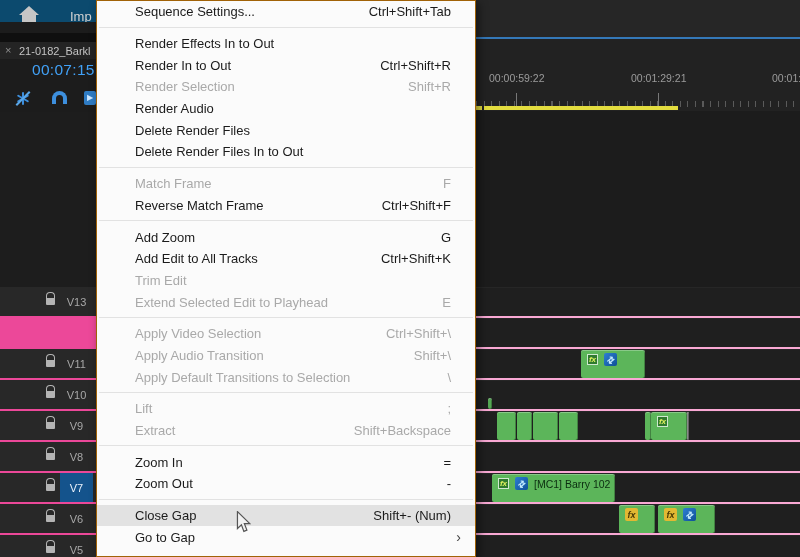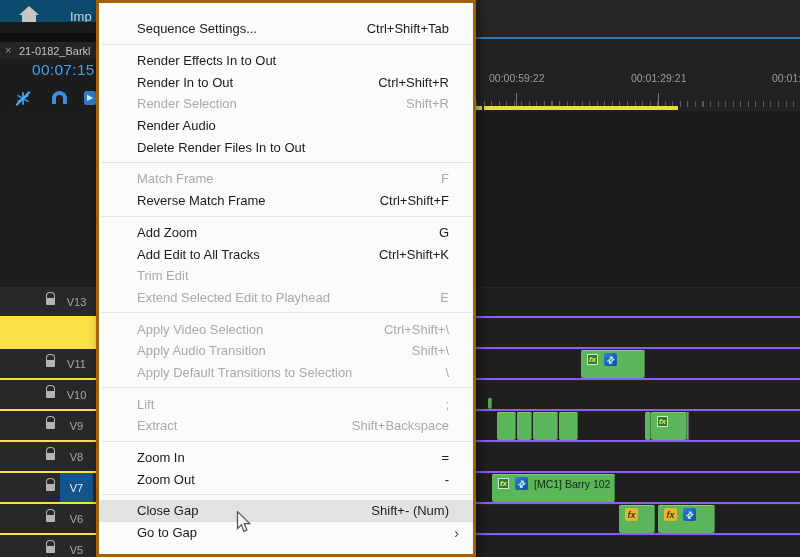--- a/index.html
+++ b/index.html
@@ -22,57 +22,57 @@
   #toolbar{position:absolute;left:0;top:86px;width:96px;height:26px;overflow:hidden;}
   .nest-icon{position:absolute;left:15px;top:4px;width:16px;height:16px;}
   .nest-icon i{position:absolute;left:7px;top:2px;width:2px;height:13px;background:#3d8fdd;border-radius:1px;}
   .nest-icon i.r60{transform:rotate(60deg);} .nest-icon i.r120{transform:rotate(120deg);}
   .nest-icon .slash{position:absolute;left:7px;top:-1px;width:2px;height:19px;background:#5aa7e8;transform:rotate(45deg);}
   .snap-icon{position:absolute;left:52px;top:5px;width:15px;height:13px;border:4px solid #3d8fdd;border-bottom:none;border-radius:8px 8px 0 0;}
   .ls-icon{position:absolute;left:84px;top:5px;width:12px;height:14px;background:#2f7cc4;border-radius:2px;color:#cfe8ff;font-size:8px;line-height:14px;text-align:center;}
   #left-empty{position:absolute;left:0;top:112px;width:96px;height:175px;background:#1d1d1d;}
 
   
-  #track-headers{position:absolute;left:0;top:287px;width:96px;height:270px;background:#fde047;overflow:hidden;}
+  #track-headers{position:absolute;left:0;top:287px;width:96px;height:270px;background:#ec4899;overflow:hidden;}
   .track-header-row{position:absolute;left:0;width:96px;height:29px;background:#282828;}
   .lock{position:absolute;left:46px;top:11px;width:9px;height:7px;background:#b4b4b4;border-radius:1px;}
   .lock::before{content:"";position:absolute;left:0px;top:-6px;width:7px;height:6px;border:1.5px solid #b4b4b4;border-bottom:none;border-radius:4px 4px 0 0;}
   .track-label-cell{position:absolute;left:60px;top:0;width:33px;height:29px;display:flex;align-items:center;justify-content:center;font-size:11px;color:#a8a8a8;}
   .track-label-cell.selected{background:#14538c;color:#eaf2fb;}
 
   
   #tl-top{position:absolute;left:476px;top:0;width:324px;height:37px;background:#262626;}
   #focus-line{position:absolute;left:476px;top:37px;width:324px;height:2px;background:#3478b8;}
   #ruler-area{position:absolute;left:476px;top:39px;width:324px;height:72px;background:#222;overflow:hidden;}
   .ruler-label{position:absolute;top:33px;font-size:10.5px;color:#9b9b9b;white-space:nowrap;}
   #ruler-ticks{position:absolute;left:0;top:62px;width:324px;height:6px;
     background-image:repeating-linear-gradient(to right,#5a5a5a 0px,#5a5a5a 1px,transparent 1px,transparent 7.55px);}
   .major-tick{position:absolute;top:54px;width:1px;height:14px;background:#787878;}
   .render-bar{position:absolute;top:67px;height:4px;background:#e3dd3f;}
-  #lanes{position:absolute;left:476px;top:287px;width:324px;height:270px;background:#8b5cf6;overflow:hidden;}
+  #lanes{position:absolute;left:476px;top:287px;width:324px;height:270px;background:#f9a8d4;overflow:hidden;}
   .lane-row{position:absolute;left:0;width:324px;height:29px;background:#1f1f1f;border-top:1px solid rgba(255,255,255,0.035);}
   #tl-body-upper{position:absolute;left:476px;top:111px;width:324px;height:176px;background:#1c1c1c;}
 
   
   .clip{position:absolute;height:28px;background:#5cb55a;border-radius:2px;
     box-shadow:inset 0 1px 0 rgba(255,255,255,.28), inset -1px 0 0 rgba(0,0,0,.28);
     display:flex;align-items:flex-start;padding:3px 0 0 6px;overflow:hidden;white-space:nowrap;}
   .clip.gray{background:#8a8a8a;padding:0;}
   .clip.sliver{height:11px;background:#55a854;padding:0;}
   .badge{display:inline-flex;align-items:center;justify-content:center;font-style:italic;font-weight:bold;flex:none;}
   .badge + .badge, .badge + .clip-label{margin-left:6px;}
   .b-fx{width:11px;height:11px;background:#2f7a2f;border:1px solid #cfe8cf;color:#dff25e;font-size:8px;margin-top:1px;}
   .b-fxy{width:13px;height:13px;background:#e2b832;border-radius:2px;color:#4a3a05;font-size:9px;}
   .b-motion{width:13px;height:13px;background:linear-gradient(135deg,#2d7fd3,#0f4f96);border-radius:2px;color:#c5ecff;font-size:9px;font-style:normal;}
   .b-motion span{transform:rotate(-40deg);display:block;}
   .clip-label{font-size:10.5px;color:#0b2d10;margin-left:8px;margin-top:1px;}
 
   
   #menu{position:absolute;left:96px;top:0;width:380px;height:557px;background:#fbfbfb;
-    border:3px solid #a16207;box-shadow:3px 3px 9px rgba(0,0,0,.45);padding-top:15px;overflow:hidden;}
+    border:1px solid #a16207;box-shadow:3px 3px 9px rgba(0,0,0,.45);padding-top:0;overflow:hidden;}
   .menu-item{position:relative;height:21.7px;display:flex;align-items:center;font-size:13px;color:#1b1b1b;}
   .menu-item.disabled{color:#a9a9a9;}
   .menu-item.highlighted{background:#e2e2e2;}
   .mi-label{position:absolute;left:38px;white-space:nowrap;}
   .mi-short{position:absolute;right:24px;white-space:nowrap;}
   .mi-arrow{right:14px;font-size:14px;line-height:1;color:#444;}
   .menu-sep{position:relative;height:10px;}
   .menu-sep::after{content:"";position:absolute;left:2px;right:2px;top:4px;height:1px;background:#e2e2e2;}
 
   
@@ -216,20 +216,24 @@
         </div>
         <div class="menu-item disabled">
           <span class="mi-label">Render Selection</span>
           <span class="mi-short">Shift+R</span>
         </div>
         <div class="menu-item">
           <span class="mi-label">Render Audio</span>
           <span class="mi-short"></span>
         </div>
         <div class="menu-item">
+          <span class="mi-label">Delete Render Files</span>
+          <span class="mi-short"></span>
+        </div>
+        <div class="menu-item">
           <span class="mi-label">Delete Render Files In to Out</span>
           <span class="mi-short"></span>
         </div>
         <div class="menu-sep"></div>
         <div class="menu-item disabled">
           <span class="mi-label">Match Frame</span>
           <span class="mi-short">F</span>
         </div>
         <div class="menu-item">
           <span class="mi-label">Reverse Match Frame</span>

